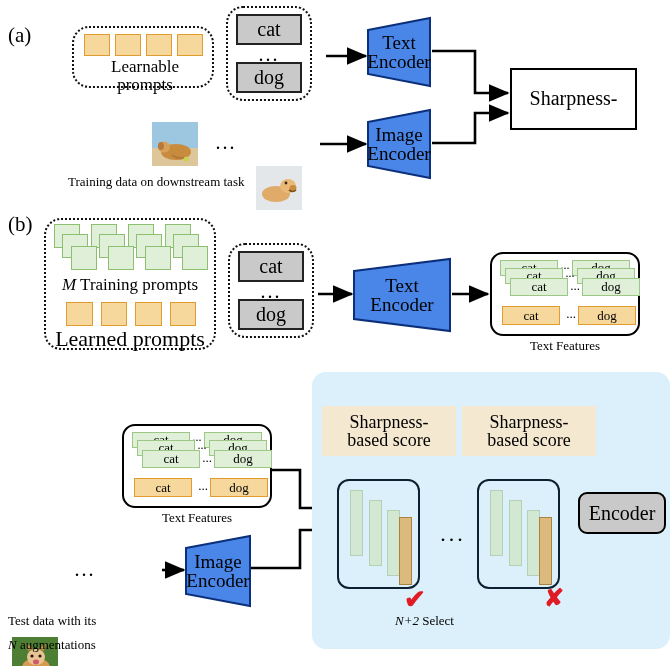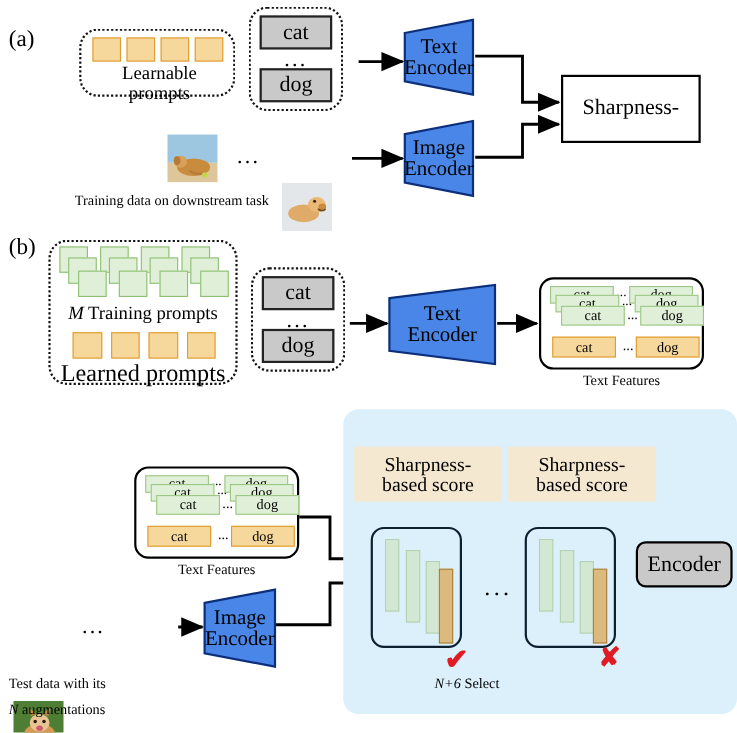--- a/index.html
+++ b/index.html
@@ -316,13 +316,13 @@
   <div class="bar bar-green" style="left:30px;top:19px;width:13px;height:66px;"></div>
   <div class="bar bar-green" style="left:48px;top:29px;width:13px;height:66px;"></div>
   <div class="bar bar-tan" style="left:60px;top:36px;width:13px;height:68px;"></div>
 </div>
 
 <div class="abs select-box" style="left:578px;top:492px;width:88px;height:42px;">Encoder</div>
 
 <div class="abs txt mark" style="left:404px;top:586px;font-size:26px;color:#e01b24;">✔</div>
 <div class="abs txt mark" style="left:544px;top:586px;font-size:24px;color:#e01b24;">✘</div>
 
-<div class="abs txt cap" style="left:395px;top:614px;"><span class="ital">N+6</span><span> Select</span></div>
+<div class="abs txt cap" style="left:395px;top:614px;"><span class="ital">N+2</span><span> Select</span></div>
 
 </body></html>

